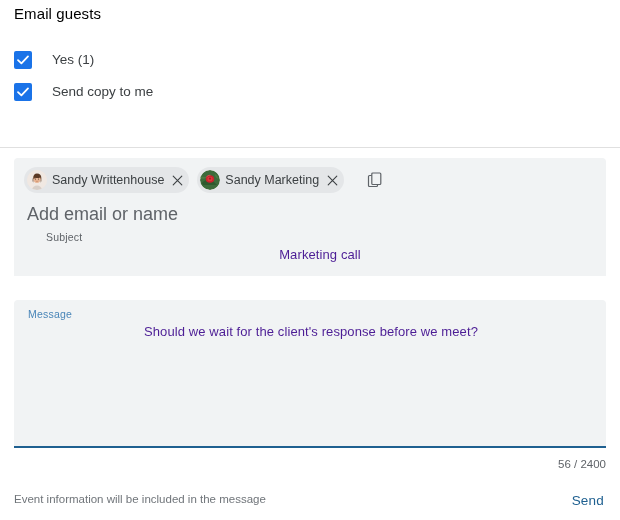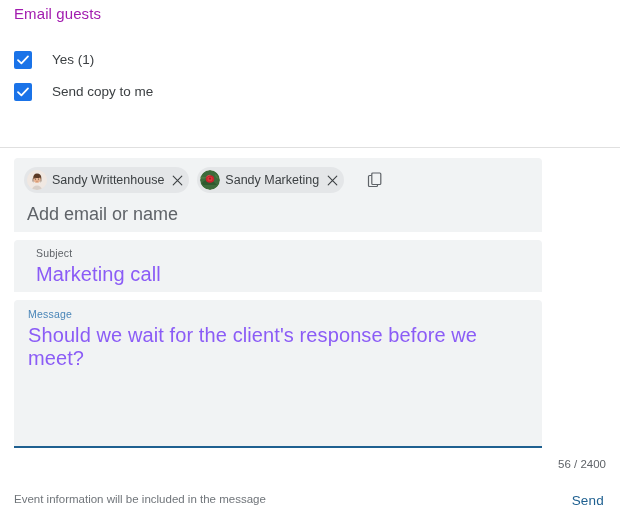--- a/index.html
+++ b/index.html
@@ -16,21 +16,21 @@
     overflow: hidden;
     position: relative;
   }
 
   
   .dialog-title {
     position: absolute;
     left: 14px;
     top: 5px;
     font-size: 15px;
-    color: #a21caf;
+    color: #000000;
     letter-spacing: 0.1px;
   }
 
   
   .checkbox-list {
     position: absolute;
     left: 0;
     top: 44px;
     width: 528px;
   }
@@ -67,21 +67,21 @@
     top: 147px;
     width: 620px;
     height: 1px;
     background: #e0e0e0;
   }
 
   
   .field {
     position: absolute;
     left: 14px;
-    width: 528px;
+    width: 592px;
     background: #f1f3f4;
     border-radius: 4px 4px 0 0;
   }
   .recipients-field {
     top: 158px;
     height: 74px;
     padding: 8px 10px 0 10px;
   }
   .chip-row {
     display: flex;
@@ -132,42 +132,43 @@
     flex: 0 0 auto;
   }
   .recipient-input {
     margin-top: 10px;
     font-size: 18px;
     color: #5f6368;
     padding-left: 3px;
   }
 
   .subject-field {
-    top: 240px;
+    top: 224px;
     height: 52px;
-    padding: 7px 12px 0 22px;
+    padding: 7px 12px 0 32px;
   }
   .message-field {
     top: 300px;
     height: 148px;
     padding: 8px 12px 16px 14px;
     border-bottom: 2px solid #1f6090;
     border-radius: 4px 4px 0 0;
   }
   .field-label {
     font-size: 10.5px;
     color: #5f6368;
     letter-spacing: 0.2px;
   }
   .field-label.focused { color: #4a86b8; }
   .field-value {
-    font-size: 20px;
-    color: #8b5cf6;
+    font-size: 13px;
+    color: #4c1d95;
     margin-top: 4px;
     letter-spacing: 0.1px;
+    text-align: center;
   }
 
   
   .char-counter {
     position: absolute;
     right: 14px;
     top: 458px;
     font-size: 11.5px;
     color: #5f6368;
   }

